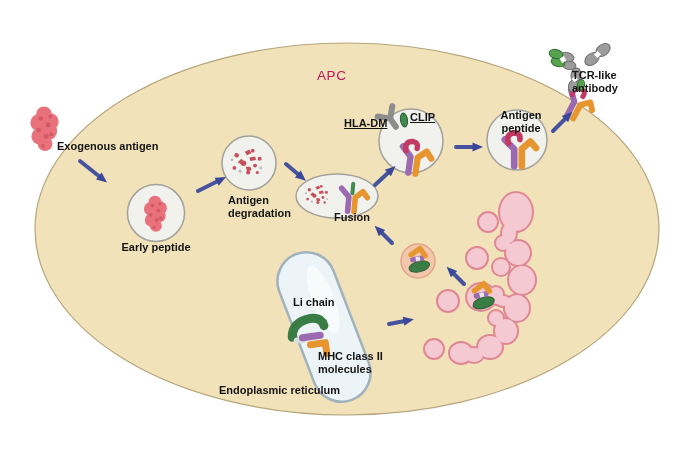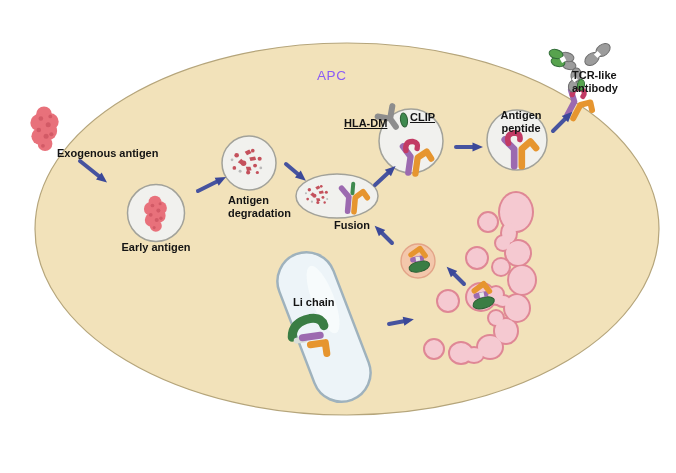--- a/index.html
+++ b/index.html
@@ -2,21 +2,21 @@
 <html><head>
 <meta charset="utf-8">
 <style>
   html,body{margin:0;padding:0;background:#ffffff;}
   #stage{position:relative;width:676px;height:473px;overflow:hidden;background:#ffffff;
          font-family:"Liberation Sans",sans-serif;}
   #stage svg{position:absolute;left:0;top:0;}
   .lbl{position:absolute;font:700 11px/12.5px "Liberation Sans",sans-serif;color:#141414;
        white-space:pre-line;pointer-events:none;}
   .lbl--c{transform:translateX(-50%);text-align:center;}
-  .lbl--apc{font-weight:400;font-size:13.5px;color:#8b5cf6;letter-spacing:.6px;}
+  .lbl--apc{font-weight:400;font-size:13.5px;color:#be185d;letter-spacing:.6px;}
 </style>
 </head>
 <body>
 
 <div id="stage">
 
 <svg width="676" height="473" viewBox="0 0 676 473">
   <defs>
     <marker id="ah" markerUnits="userSpaceOnUse" markerWidth="13" markerHeight="12" refX="2" refY="5" orient="auto">
       <path d="M0.5,0.5 L11,5 L0.5,9.5 z" fill="#3b4899"></path>
@@ -201,26 +201,29 @@
     <line x1="375" y1="185" x2="389" y2="172" marker-end="url(#ah)"></line>
     <line x1="456" y1="147" x2="474" y2="147" marker-end="url(#ah)"></line>
     <line x1="553" y1="131" x2="566" y2="118" marker-end="url(#ah)"></line>
     <line x1="392" y1="243" x2="381" y2="232" marker-end="url(#ah)"></line>
     <line x1="464" y1="284" x2="453" y2="273" marker-end="url(#ah)"></line>
     <line x1="389" y1="324" x2="405" y2="321" marker-end="url(#ah)"></line>
   </g>
 </svg>
 
 <div class="lbl lbl--apc" style="left:317px;top:70px;">APC</div>
-<div class="lbl" style="left:57px;top:140px;margin-top:7px;">Exogenous antigen</div>
-<div class="lbl lbl--c" style="left:156px;top:241px;">Early antigen</div>
+<div class="lbl" style="left:57px;top:140px;">Exogenous antigen</div>
+<div class="lbl lbl--c" style="left:156px;top:241px;">Early peptide</div>
 <div class="lbl" style="left:228px;top:194px;">Antigen
 degradation</div>
-<div class="lbl lbl--c" style="left:338px;top:219px;padding-left:28px;">Fusion</div>
+<div class="lbl lbl--c" style="left:338px;top:211px;padding-left:28px;">Fusion</div>
 <div class="lbl" style="left:344px;top:117px;text-decoration:underline;">HLA-DM</div>
 <div class="lbl" style="left:410px;top:111px;text-decoration:underline;">CLIP</div>
 <div class="lbl lbl--c" style="left:521px;top:109px;">Antigen
 peptide</div>
 <div class="lbl" style="left:572px;top:69px;">TCR-like
 antibody</div>
 <div class="lbl" style="left:293px;top:296px;">Li chain</div>
+<div class="lbl" style="left:318px;top:350px;">MHC class II
+molecules</div>
+<div class="lbl" style="left:219px;top:384px;">Endoplasmic reticulum</div>
 
 </div>
 
 </body></html>

